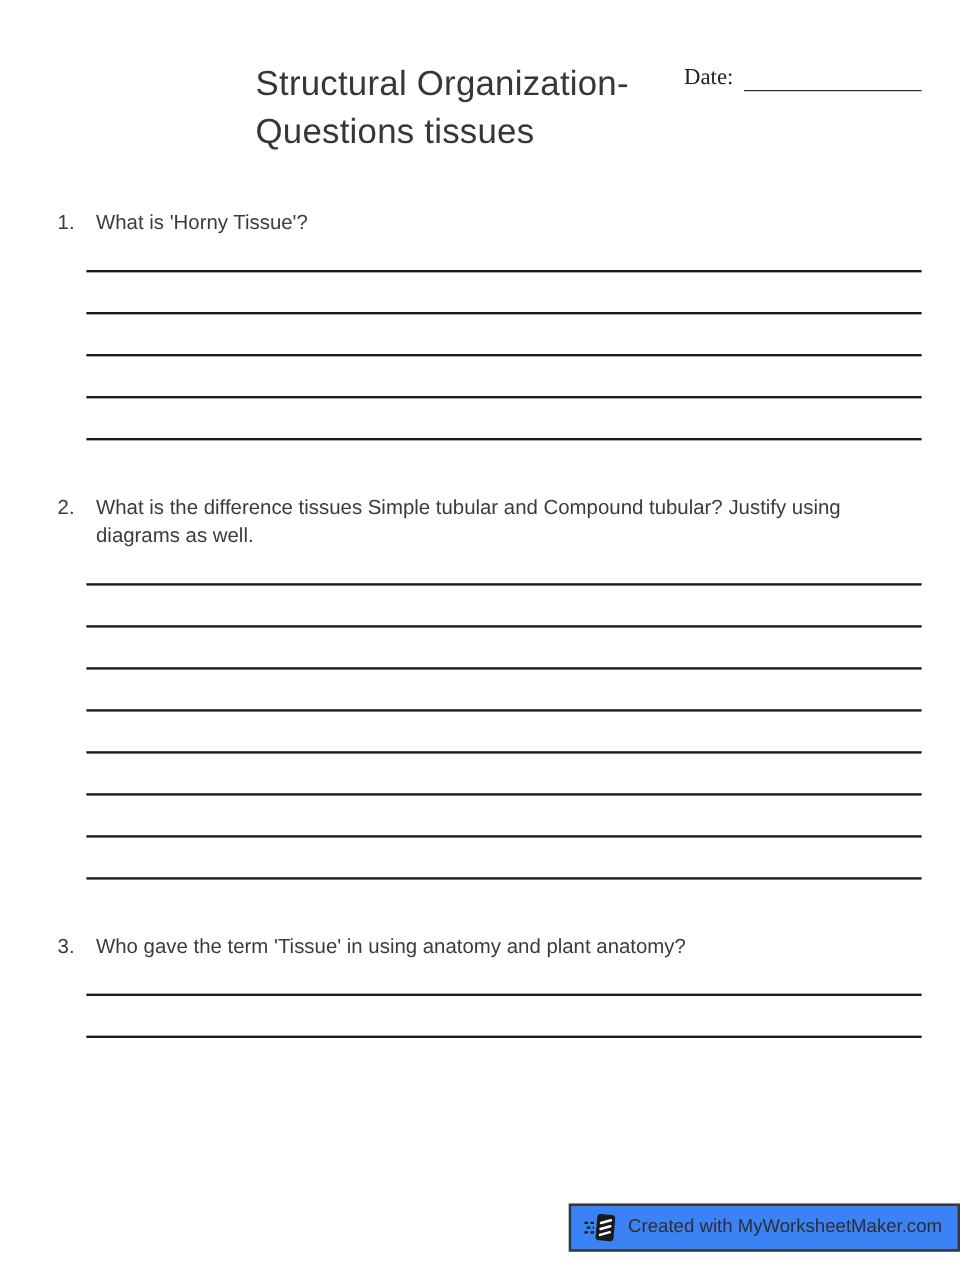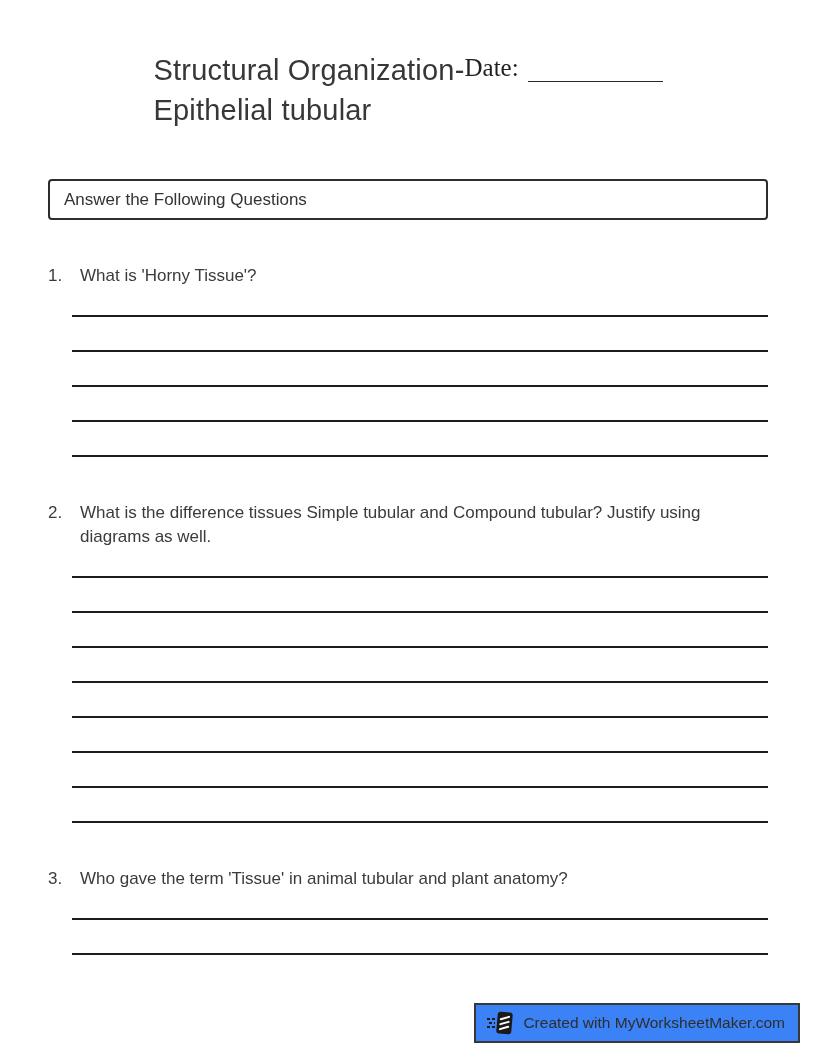--- a/index.html
+++ b/index.html
@@ -14,38 +14,39 @@
     overflow: hidden;
   }
   .page {
     width: 816px;
     height: 1056px;
     padding: 50px 48px 0 48px;
     position: relative;
   }
   .header {
     display: flex;
-    justify-content: center;
+    justify-content: flex-end;
     align-items: flex-start;
+    gap: 46px;
   }
   .title {
     font-size: 29px;
     line-height: 40px;
     font-weight: 400;
     color: var(--heading, #373737);
     letter-spacing: 0.2px;
   }
   .date-row {
     width: 198px;
     display: flex;
     align-items: flex-end;
     gap: 9px;
     margin-top: 4px;
     font-family: "Liberation Serif", serif;
-    font-size: 25px;
+    font-size: 19px;
     color: #222222;
   }
   .date-blank {
     flex: 1;
     height: 22px;
     border-bottom: 1.5px solid #2a2a2a;
   }
   .instruction-box {
     margin-top: 49px;
     height: 41px;
@@ -95,31 +96,28 @@
   .logo-icon { display: inline-flex; width: 28px; height: 26px; }
 </style>
 </head>
 <body>
 
 <div class="page">
 
   <div class="header">
     <div class="title">
       <div>Structural Organization-</div>
-      <div>Epithelial tubular</div>
+      <div>Questions tissues</div>
     </div>
     <div class="date-row">
       <span>Date:</span>
       <span class="date-blank"></span>
     </div>
   </div>
 
-  <div class="instruction-box">
-    <span>Answer the Following Questions</span>
-  </div>
 
   <div class="question">
     <div class="q-row">
       <div class="q-num">1.</div>
       <div class="q-text">What is 'Horny Tissue'?</div>
     </div>
     <div class="answer-lines">
         <div class="answer-line"></div>
         <div class="answer-line"></div>
         <div class="answer-line"></div>
@@ -141,21 +139,21 @@
         <div class="answer-line"></div>
         <div class="answer-line"></div>
         <div class="answer-line"></div>
         <div class="answer-line"></div>
       </div>
   </div>
 
   <div class="question">
     <div class="q-row">
       <div class="q-num">3.</div>
-      <div class="q-text">Who gave the term 'Tissue' in animal tubular and plant anatomy?</div>
+      <div class="q-text">Who gave the term 'Tissue' in using anatomy and plant anatomy?</div>
     </div>
     <div class="answer-lines">
         <div class="answer-line"></div>
         <div class="answer-line"></div>
       </div>
   </div>
 
   <div class="credit-badge">
     <span class="logo-icon">
       <svg width="28" height="26" viewBox="0 0 28 26" xmlns="http://www.w3.org/2000/svg">

